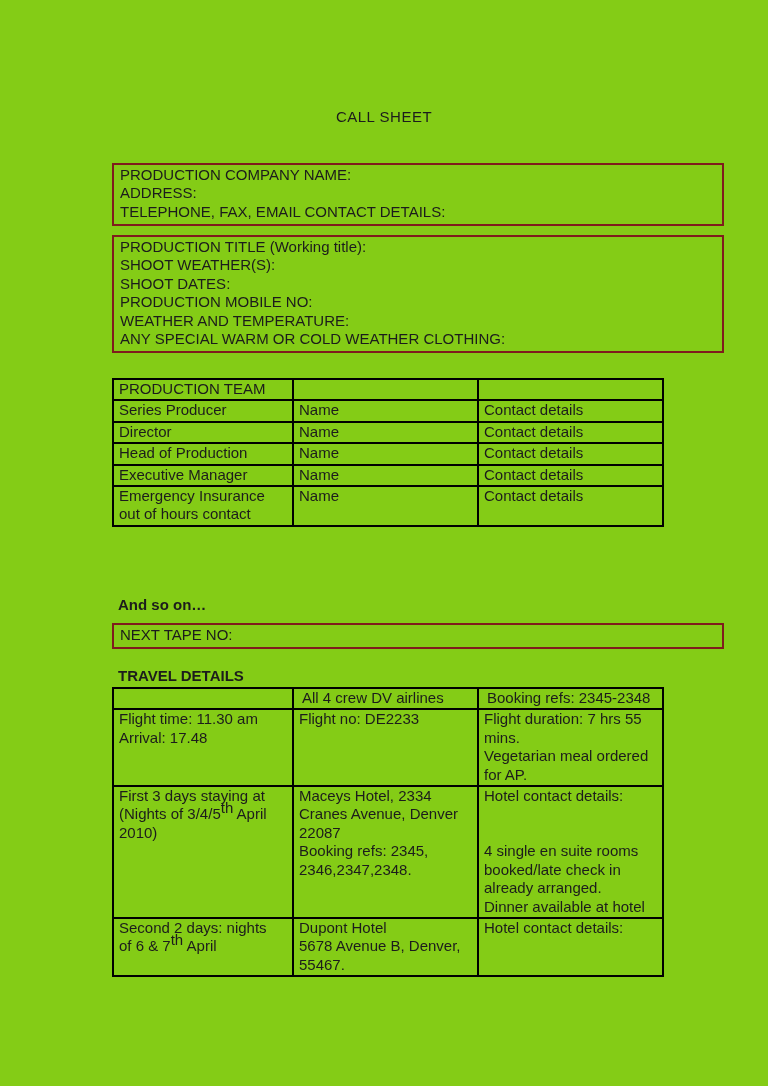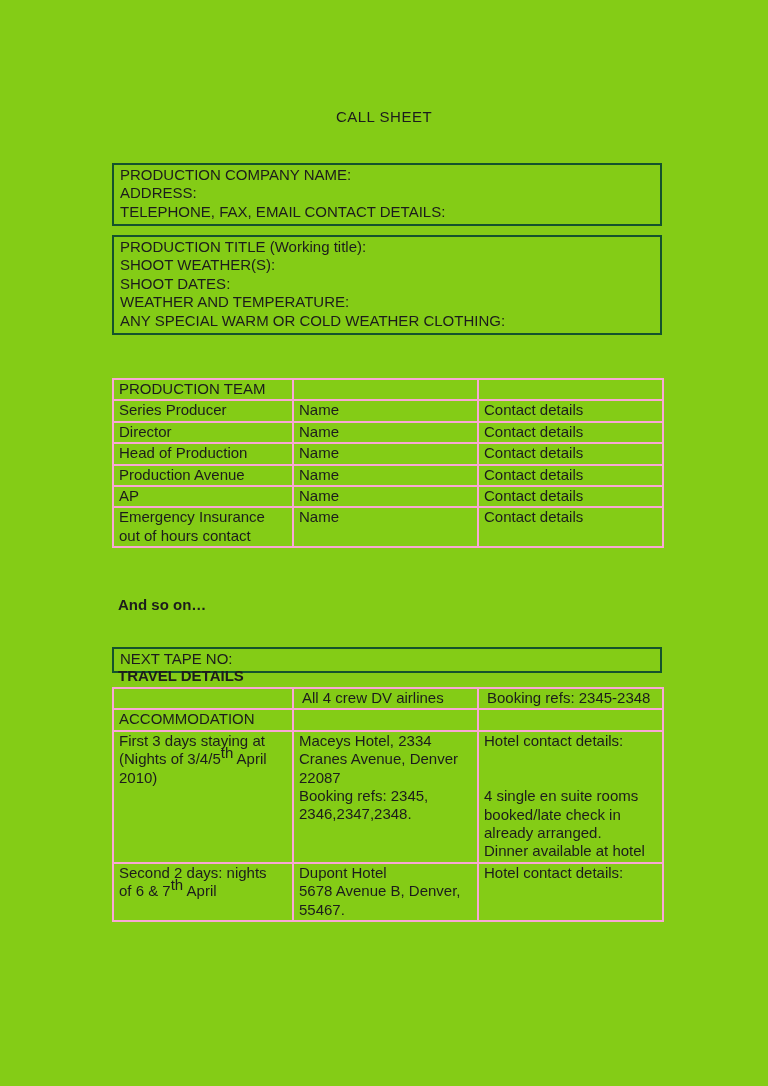--- a/index.html
+++ b/index.html
@@ -17,49 +17,49 @@
     position: absolute;
     top: 108px;
     left: 0;
     width: 768px;
     text-align: center;
     letter-spacing: 0.5px;
   }
   .box {
     position: absolute;
     left: 112px;
-    width: 550px;
+    width: 612px;
     box-sizing: border-box;
-    border: 2px solid #14532d;
+    border: 2px solid #7f1d1d;
     padding: 1px 16px 3px 6px;
     line-height: 18.4px;
   }
   .box--company    { top: 163px; }
   .box--production { top: 235px; }
-  .box--tape       { top: 647px; }
+  .box--tape       { top: 623px; }
   .note {
     position: absolute;
     left: 118px;
     line-height: 18.4px;
     font-weight: bold;
   }
   .note--andsoon { top: 596px; }
   .note--travel  { top: 667px; }
   table {
     position: absolute;
     left: 112px;
     width: 550px;
     border-collapse: collapse;
     table-layout: fixed;
     font-size: 15px;
   }
   .table--team   { top: 378px; }
   .table--travel { top: 687px; }
   td {
-    border: 2px solid #f9a8d4;
+    border: 2px solid #000000;
     vertical-align: top;
     padding: 0 4px 1px 5px;
     line-height: 18.4px;
     overflow: hidden;
     word-wrap: break-word;
   }
   .nowrap { white-space: nowrap; padding-left: 8px; }
   .sup {
     vertical-align: super;
     font-size: 15px;
@@ -77,20 +77,21 @@
   <div class="box box--company">
     <div>PRODUCTION COMPANY NAME:</div>
     <div>ADDRESS:</div>
     <div>TELEPHONE, FAX, EMAIL CONTACT DETAILS:</div>
   </div>
 
   <div class="box box--production">
     <div>PRODUCTION TITLE (Working title):</div>
     <div>SHOOT WEATHER(S):</div>
     <div>SHOOT DATES:</div>
+    <div>PRODUCTION MOBILE NO:</div>
     <div>WEATHER AND TEMPERATURE:</div>
     <div>ANY SPECIAL WARM OR COLD WEATHER CLOTHING:</div>
   </div>
 
   <table class="table--team">
     <colgroup>
       <col style="width:180px">
       <col style="width:185px">
       <col style="width:185px">
     </colgroup>
@@ -109,26 +110,21 @@
         <td>Director</td>
         <td>Name</td>
         <td>Contact details</td>
       </tr>
       <tr>
         <td>Head of Production</td>
         <td>Name</td>
         <td>Contact details</td>
       </tr>
       <tr>
-        <td>Production Avenue</td>
-        <td>Name</td>
-        <td>Contact details</td>
-      </tr>
-      <tr>
-        <td>AP</td>
+        <td>Executive Manager</td>
         <td>Name</td>
         <td>Contact details</td>
       </tr>
       <tr>
         <td>Emergency Insurance out of hours contact</td>
         <td>Name</td>
         <td>Contact details</td>
       </tr>
     </tbody>
   </table>
@@ -147,23 +143,29 @@
       <col style="width:185px">
       <col style="width:185px">
     </colgroup>
     <tbody>
       <tr>
         <td></td>
         <td class="nowrap">All 4 crew DV airlines</td>
         <td class="nowrap">Booking refs: 2345-2348</td>
       </tr>
       <tr>
-        <td>ACCOMMODATION</td>
-        <td></td>
-        <td></td>
+        <td>
+          <div>Flight time: 11.30 am</div>
+          <div>Arrival: 17.48</div>
+        </td>
+        <td>Flight no: DE2233</td>
+        <td>
+          <div>Flight duration: 7 hrs 55 mins.</div>
+          <div>Vegetarian meal ordered for AP.</div>
+        </td>
       </tr>
       <tr>
         <td>
           <span>First 3 days staying at (Nights of 3/4/5</span><span class="sup">th</span><span> April 2010)</span>
         </td>
         <td>
           <div>Maceys Hotel, 2334 Cranes Avenue, Denver 22087</div>
           <div>Booking refs: 2345, 2346,2347,2348.</div>
         </td>
         <td>

